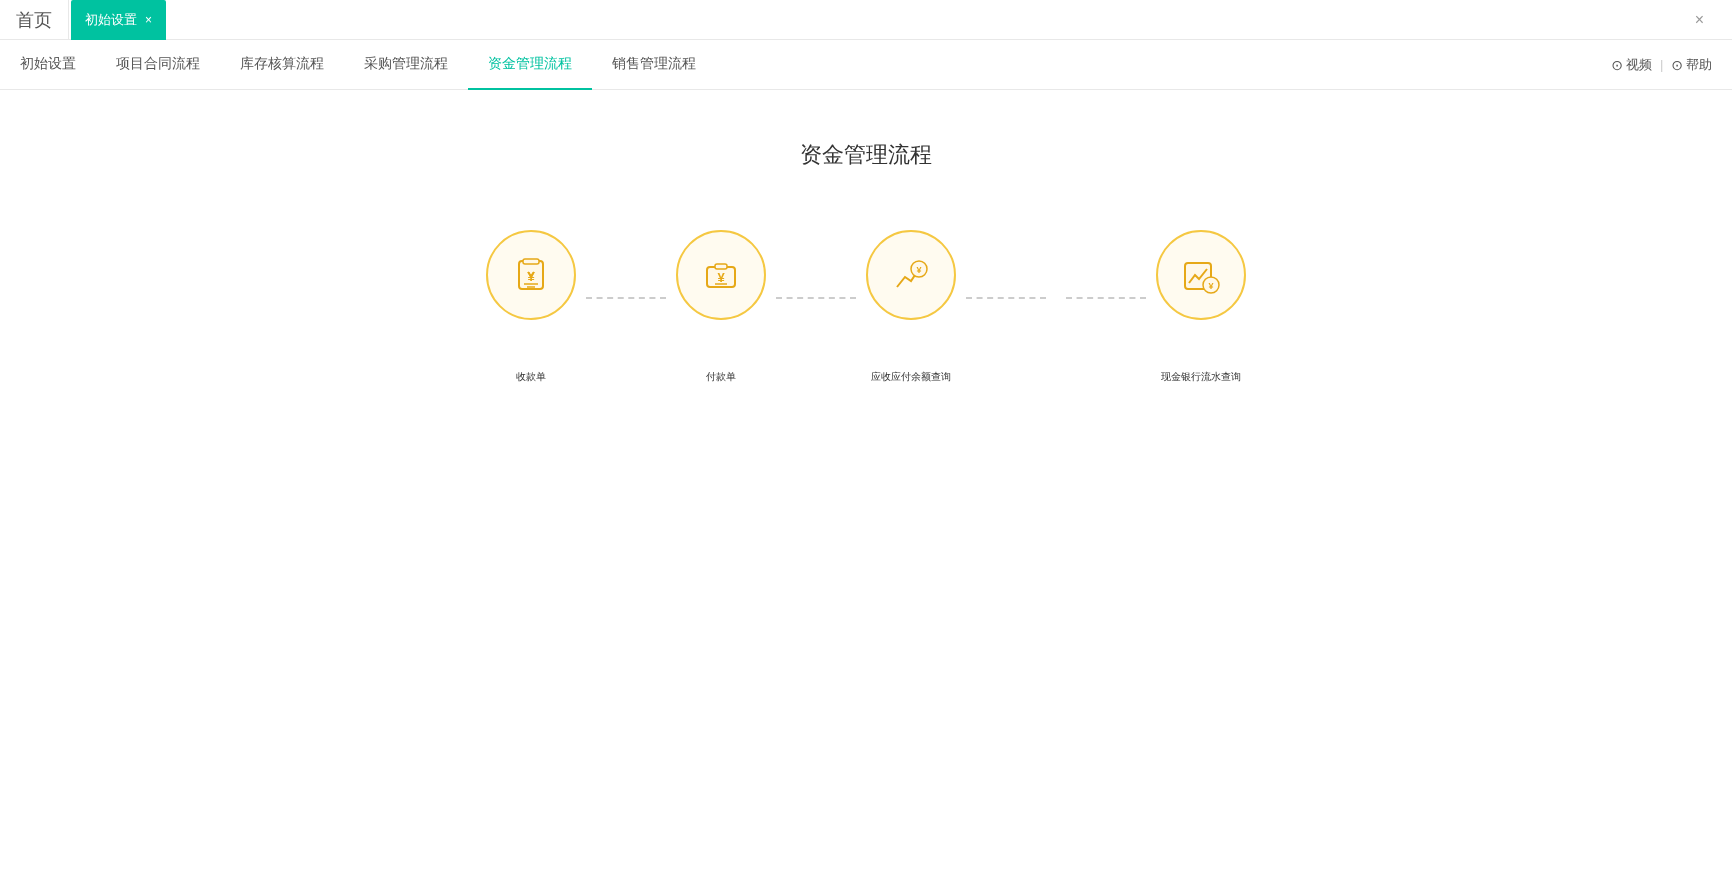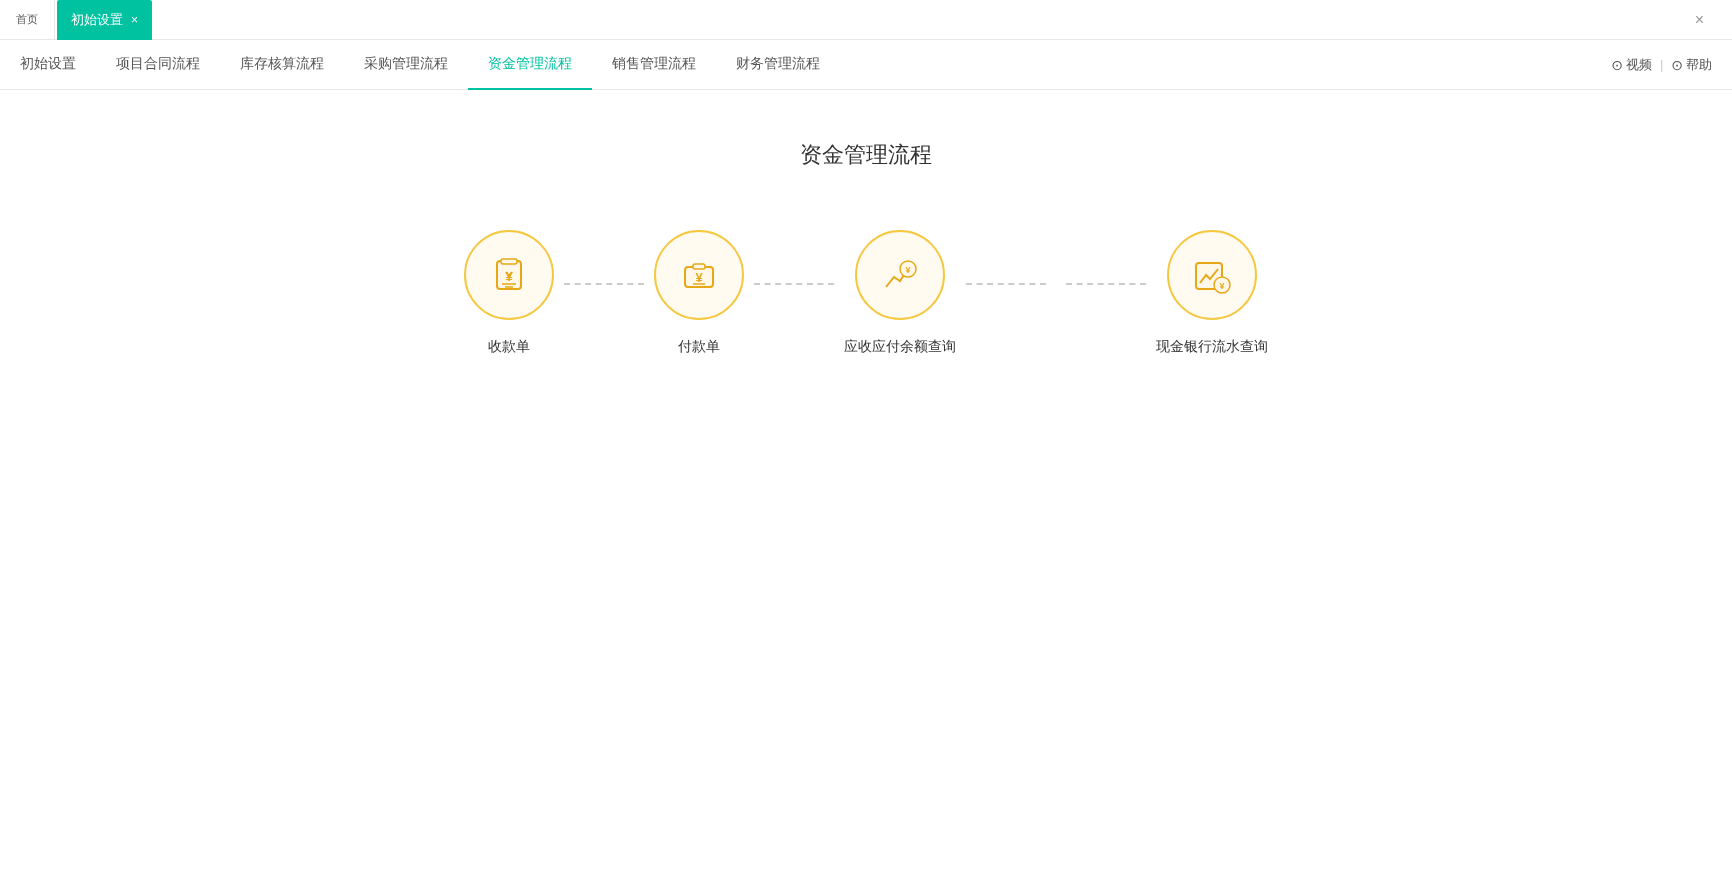--- a/index.html
+++ b/index.html
@@ -21,21 +21,21 @@
       align-items: center;
       height: 40px;
       border-bottom: 1px solid #e8e8e8;
       padding: 0 0;
     }
     .home-tab {
       padding: 0 16px;
       height: 40px;
       display: flex;
       align-items: center;
-      font-size: 11px;
+      font-size: 18px;
       color: #555;
       cursor: pointer;
       border-right: 1px solid #e8e8e8;
     }
     .active-tab {
       background: #00c2a0;
       color: #fff;
       height: 40px;
       display: flex;
       align-items: center;
@@ -145,23 +145,24 @@
       display: flex;
       align-items: center;
       justify-content: center;
       margin-bottom: 18px;
     }
     .flow-circle svg {
       width: 44px;
       height: 44px;
     }
     .flow-label {
-      font-size: 14px;
+      font-size: 10px;
       color: #333;
       text-align: right;
+      margin-top: 32px;
     }
     .flow-connector {
       display: flex;
       align-items: center;
       padding-bottom: 18px;
       margin: 0 10px;
     }
     .dotted-line {
       width: 80px;
       border-top: 2px dashed #ccc;
@@ -193,23 +194,20 @@
   </div>
   <div class="nav-item">
     <span>采购管理流程</span>
   </div>
   <div class="nav-item active">
     <span>资金管理流程</span>
   </div>
   <div class="nav-item">
     <span>销售管理流程</span>
   </div>
-  <div class="nav-item">
-    <span>财务管理流程</span>
-  </div>
   <div class="nav-right">
     <div class="nav-right-item">
       <span style="font-size:14px;">⊙</span>
       <span>视频</span>
     </div>
     <span class="nav-divider">|</span>
     <div class="nav-right-item">
       <span style="font-size:14px;">⊙</span>
       <span>帮助</span>
     </div>

